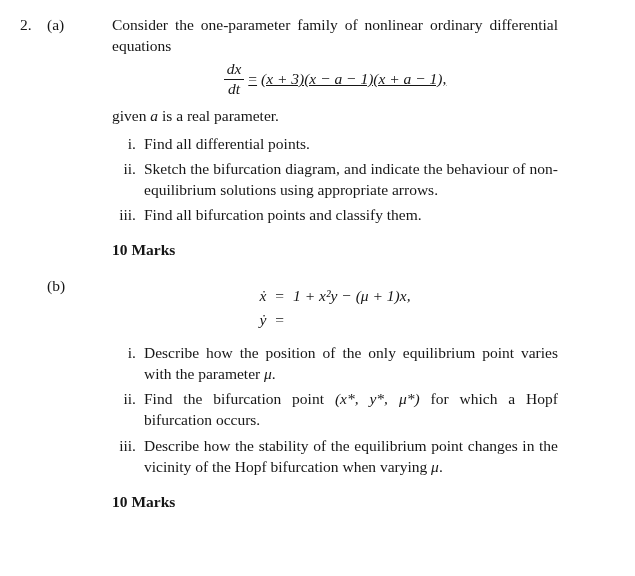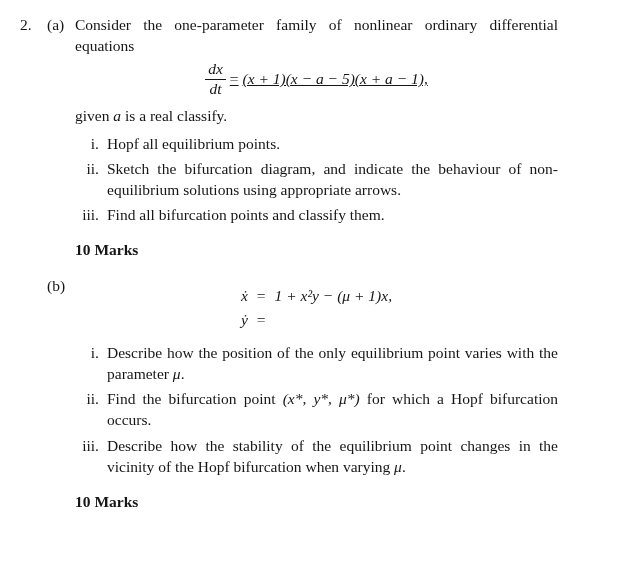--- a/index.html
+++ b/index.html
@@ -14,21 +14,21 @@
     color: #161616;
     overflow: hidden;
     background: #ffffff;
   }
   .qrow { display: flex; }
   .qnum { width: 27px; flex: none; }
   .qbody { flex: 1; min-width: 0; }
   .part { display: flex; }
   .part + .part { margin-top: 15px; }
   .plabel { width: 28px; flex: none; }
-  .pbody { flex: 1; min-width: 0; }
+  .pbody { flex: 1; min-width: 0; margin-left: 37px; }
   p.ptext { margin: 0; text-align: justify; }
   .mi { font-style: italic; }
   .eq-display { text-align: center; margin: 5px 0 7px; text-decoration: underline; }
   .frac {
     display: inline-block;
     vertical-align: -0.62em;
     text-align: center;
     line-height: 1.08;
   }
   .frac .fnum { display: block; padding: 0 3px 1px; border-bottom: 1px solid #161616; }
@@ -58,29 +58,29 @@
   <div class="qrow">
     <span class="qnum">2.</span>
     <div class="qbody">
 
       <div class="part">
         <span class="plabel">(a)</span>
         <div class="pbody">
           <p class="ptext"><span>Consider the one-parameter family of nonlinear ordinary differential equations</span></p>
 
           <div class="eq-display">
-            <span class="frac mi"><span class="fnum">dx</span><span class="fden">dt</span></span><span class="eq-rel">=</span><span class="mi">(x + 1)(x − a − 5)(x + a − 1),</span>
+            <span class="frac mi"><span class="fnum">dx</span><span class="fden">dt</span></span><span class="eq-rel">=</span><span class="mi">(x + 3)(x − a − 1)(x + a − 1),</span>
           </div>
 
-          <p class="ptext"><span>given </span><span class="mi">a</span><span> is a real classify.</span></p>
+          <p class="ptext"><span>given </span><span class="mi">a</span><span> is a real parameter.</span></p>
 
           <div class="items">
             <div class="item">
               <span class="item-label">i.</span>
-              <span class="item-text">Hopf all equilibrium points.</span>
+              <span class="item-text">Find all differential points.</span>
             </div>
             <div class="item">
               <span class="item-label">ii.</span>
               <span class="item-text">Sketch the bifurcation diagram, and indicate the behaviour of non-equilibrium solutions using appropriate arrows.</span>
             </div>
             <div class="item">
               <span class="item-label">iii.</span>
               <span class="item-text">Find all bifurcation points and classify them.</span>
             </div>
           </div>

